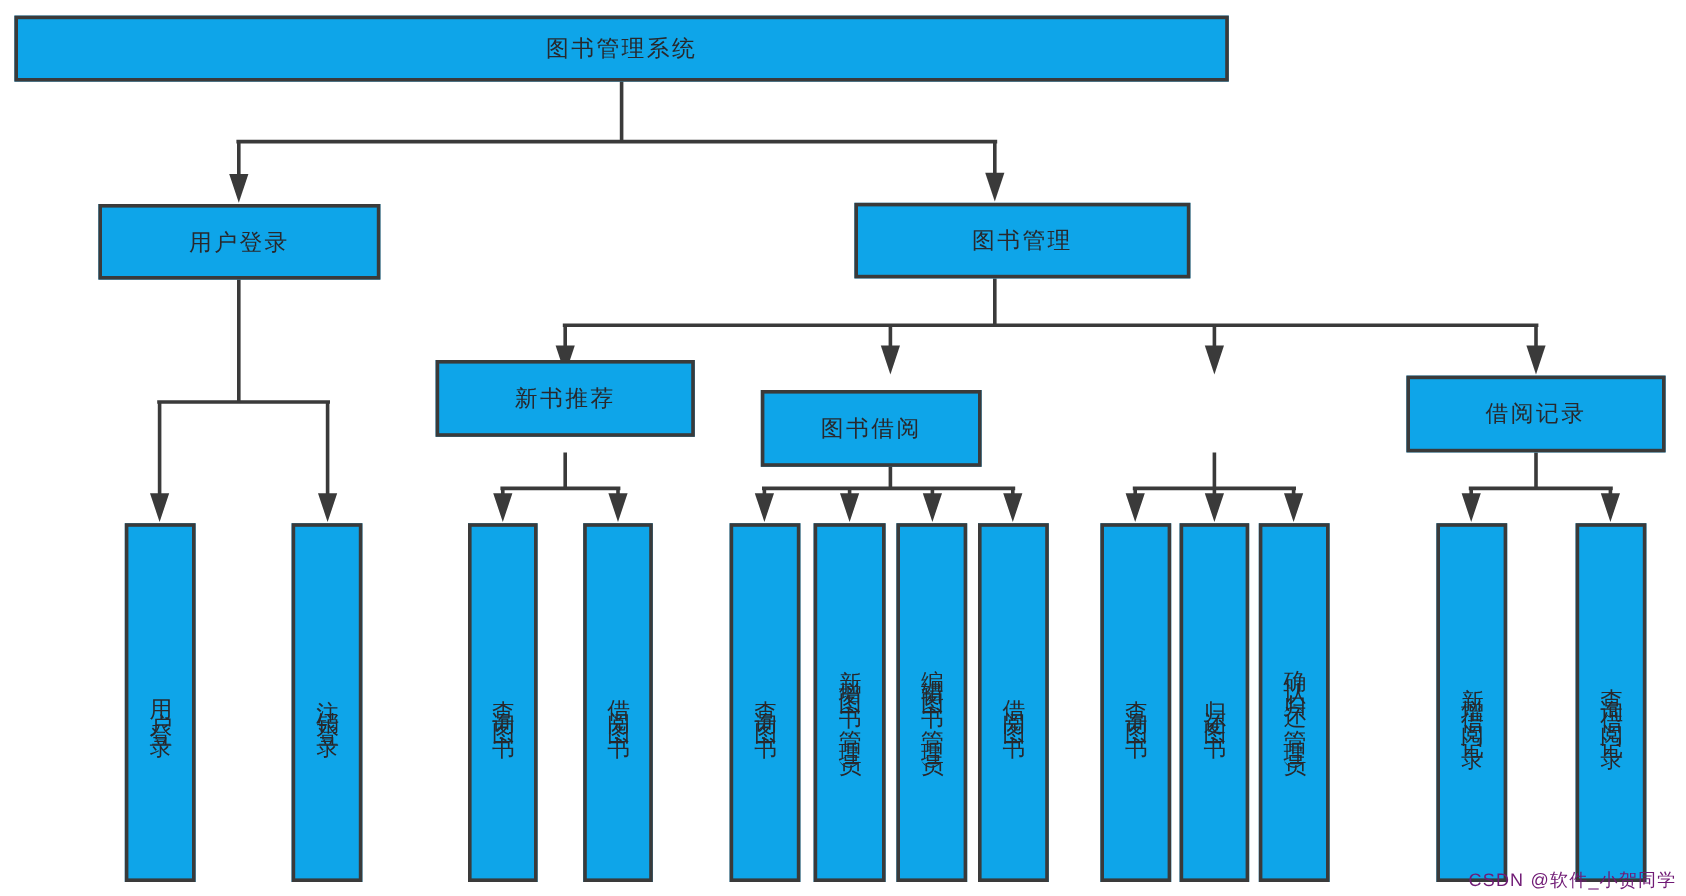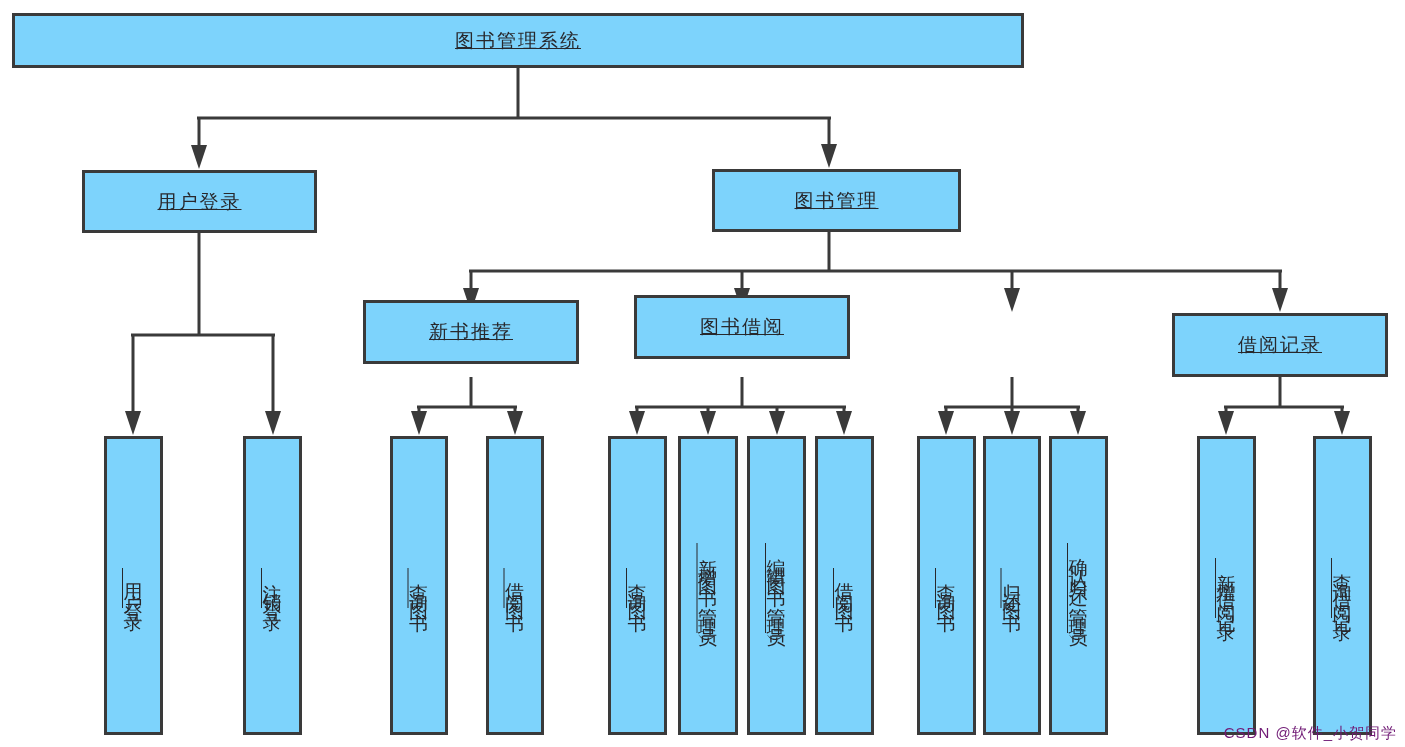--- a/index.html
+++ b/index.html
@@ -6,29 +6,28 @@
   #canvas{
     position:relative;
     width:1405px;height:747px;
     background:#ffffff;
     font-family:"Liberation Sans", sans-serif;
     overflow:hidden;
   }
   .box{
     position:absolute;
     box-sizing:border-box;
-    background:#7dd3fc;
+    background:#0ea5e9;
     border:3px solid #3a3a3a;
     display:flex;
     align-items:center;
     justify-content:center;
     color:#28282c;
     text-align:left;
     z-index:2;
-    text-decoration:underline;
   }
   .hnode{ font-size:19px; letter-spacing:2px; }
   .vnode{
     writing-mode:vertical-rl;
     text-orientation:mixed;
     font-size:19px;
     letter-spacing:10px;
     line-height:1;
     padding-top:4px;
   }
@@ -105,24 +104,24 @@
     <polygon points="938,411 954,411 946,435"></polygon>
     <polygon points="1004,411 1020,411 1012,435"></polygon>
     <polygon points="1070,411 1086,411 1078,435"></polygon>
     <polygon points="1218,411 1234,411 1226,435"></polygon>
     <polygon points="1334,411 1350,411 1342,435"></polygon>
   </svg>
 
   <div class="box hnode" style="left:12px; top:13px; width:1012px; height:55px;">图书管理系统</div>
 
   <div class="box hnode" style="left:82px; top:170px; width:235px; height:63px;">用户登录</div>
-  <div class="box hnode" style="left:712px; top:169px; width:249px; height:63px;">图书管理</div>
+  <div class="box hnode" style="left:712px; top:169px; width:280px; height:63px;">图书管理</div>
 
   <div class="box hnode" style="left:363px; top:300px; width:216px; height:64px;">新书推荐</div>
-  <div class="box hnode" style="left:634px; top:295px; width:216px; height:64px;">图书借阅</div>
+  <div class="box hnode" style="left:634px; top:325px; width:184px; height:64px;">图书借阅</div>
   <div class="box hnode" style="left:1172px; top:313px; width:216px; height:64px;">借阅记录</div>
 
   <div class="box vnode" style="left:104px; top:436px; width:59px; height:299px;">用户登录</div>
   <div class="box vnode" style="left:243px; top:436px; width:59px; height:299px;">注销登录</div>
 
   <div class="box vnode" style="left:390px; top:436px; width:58px; height:299px;">查询图书</div>
   <div class="box vnode" style="left:486px; top:436px; width:58px; height:299px;">借阅图书</div>
 
   <div class="box vnode" style="left:608px; top:436px; width:59px; height:299px;">查询图书</div>
   <div class="box vnode" style="left:678px; top:436px; width:60px; height:299px;">新增图书（管理员）</div>

